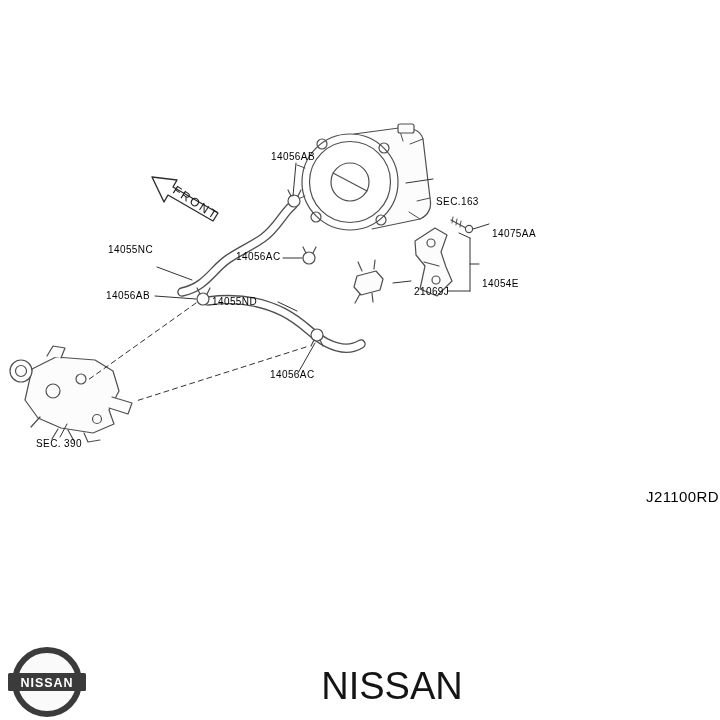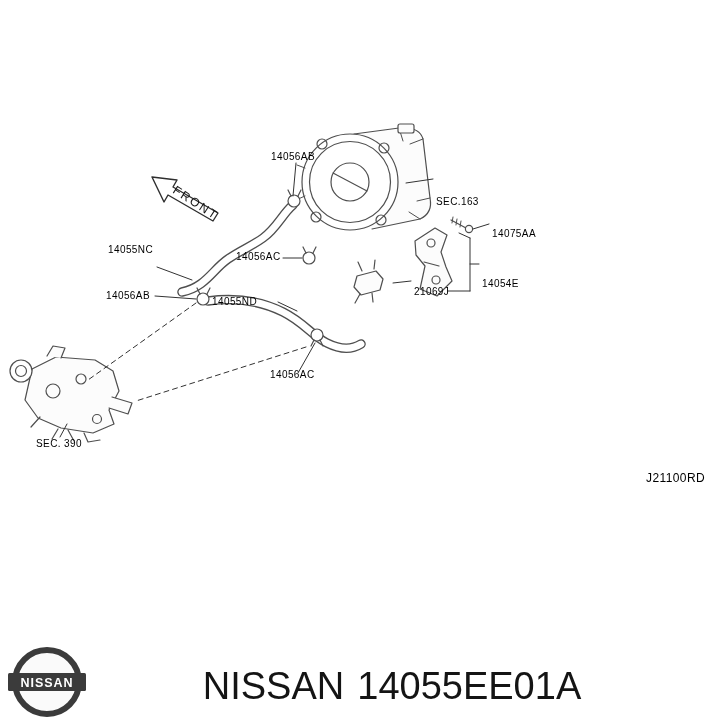--- a/index.html
+++ b/index.html
@@ -12,21 +12,21 @@
   .lbl {
     position:absolute; font-size:10px; color:#000;
     letter-spacing:0.4px; white-space:nowrap;
   }
   .front-label {
     position:absolute; left:178px; top:183px; font-size:12px; color:#161616;
     letter-spacing:2px; transform:rotate(33deg); transform-origin:0 0;
     white-space:nowrap;
   }
   .code {
-    position:absolute; left:646px; top:471px; font-size:12px; color:#000;
+    position:absolute; left:646px; top:488px; font-size:15px; color:#000;
     letter-spacing:0.4px; white-space:nowrap;text-align:right;
   }
   .logo { position:absolute; left:8px; top:645px; }
   .footer-text {
     position:absolute; left:392px; top:665px; transform:translateX(-50%);
     font-size:38px; color:#141414; display:flex; gap:13px; white-space:nowrap;
   }
 </style>
 </head>
 <body>
@@ -150,16 +150,15 @@
   <div class="code">J21100RD</div>
 
   <svg class="logo" width="78" height="74" viewBox="0 0 78 74">
     <circle cx="39" cy="37" r="32" fill="#fafafa" stroke="#3b3b3b" stroke-width="6"></circle>
     <rect x="0" y="28" width="78" height="18" rx="1.5" fill="#3b3b3b"></rect>
     <text x="39" y="41.5" text-anchor="middle" font-family="Liberation Sans, sans-serif" font-size="12.5" font-weight="bold" letter-spacing="1" fill="#ffffff">NISSAN</text>
   </svg>
 
   <div class="footer-text">
     <span>NISSAN</span>
-    <span>14055EE01A</span>
   </div>
 
 </div>
 
 </body></html>

